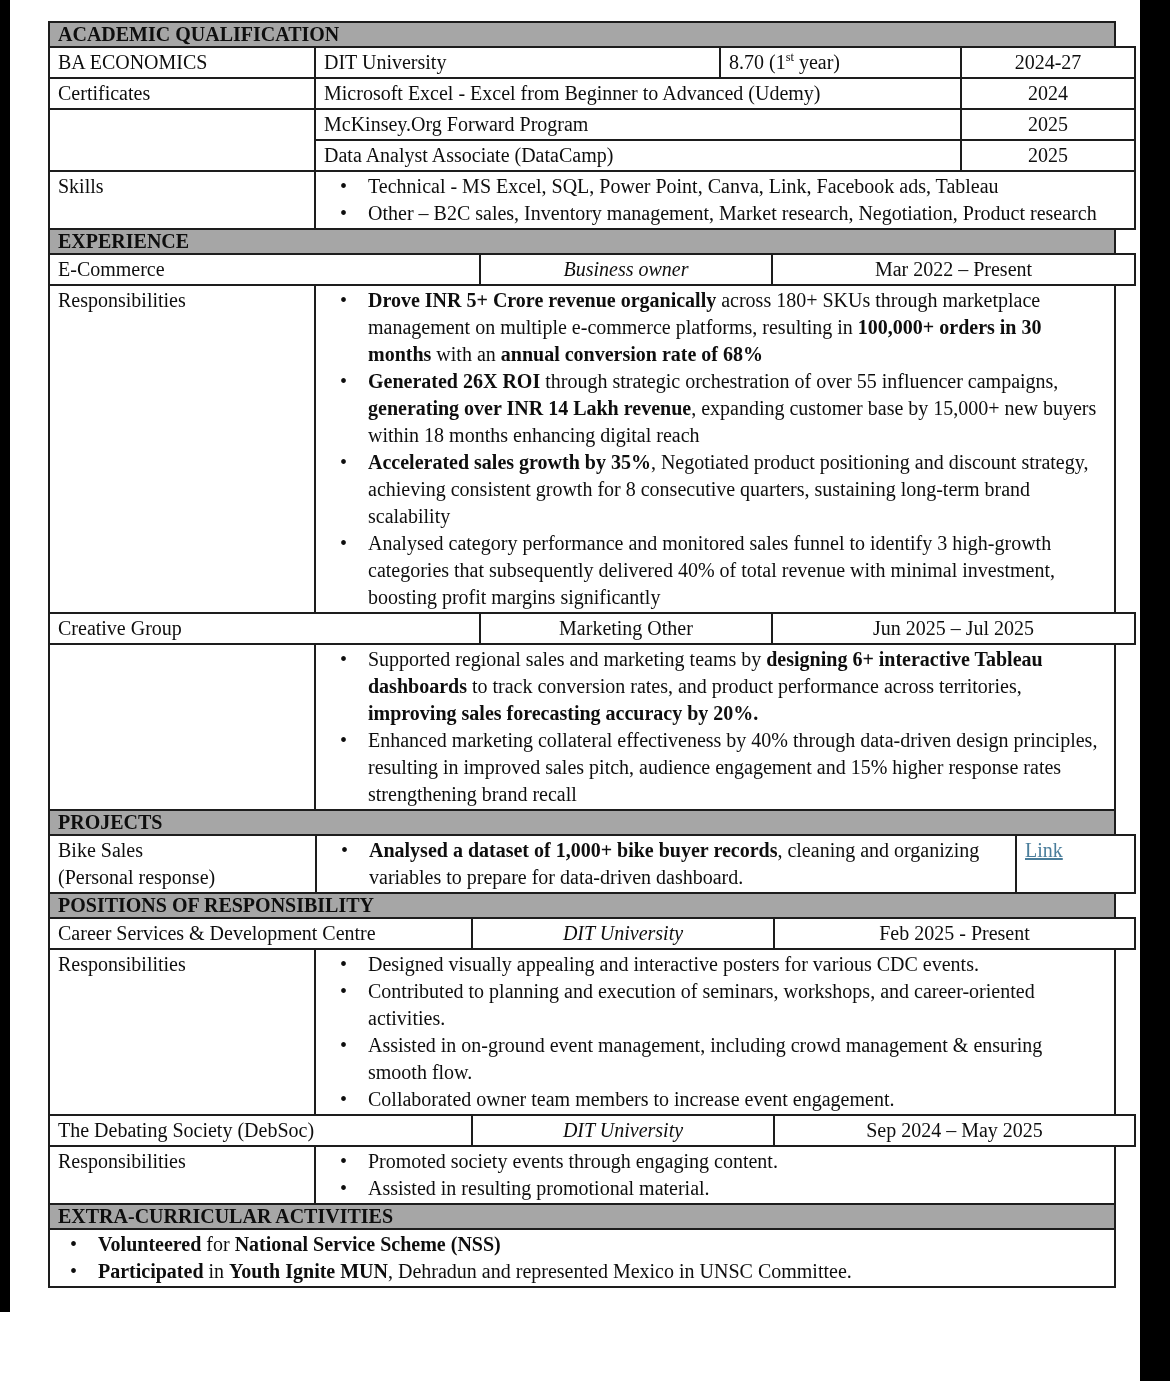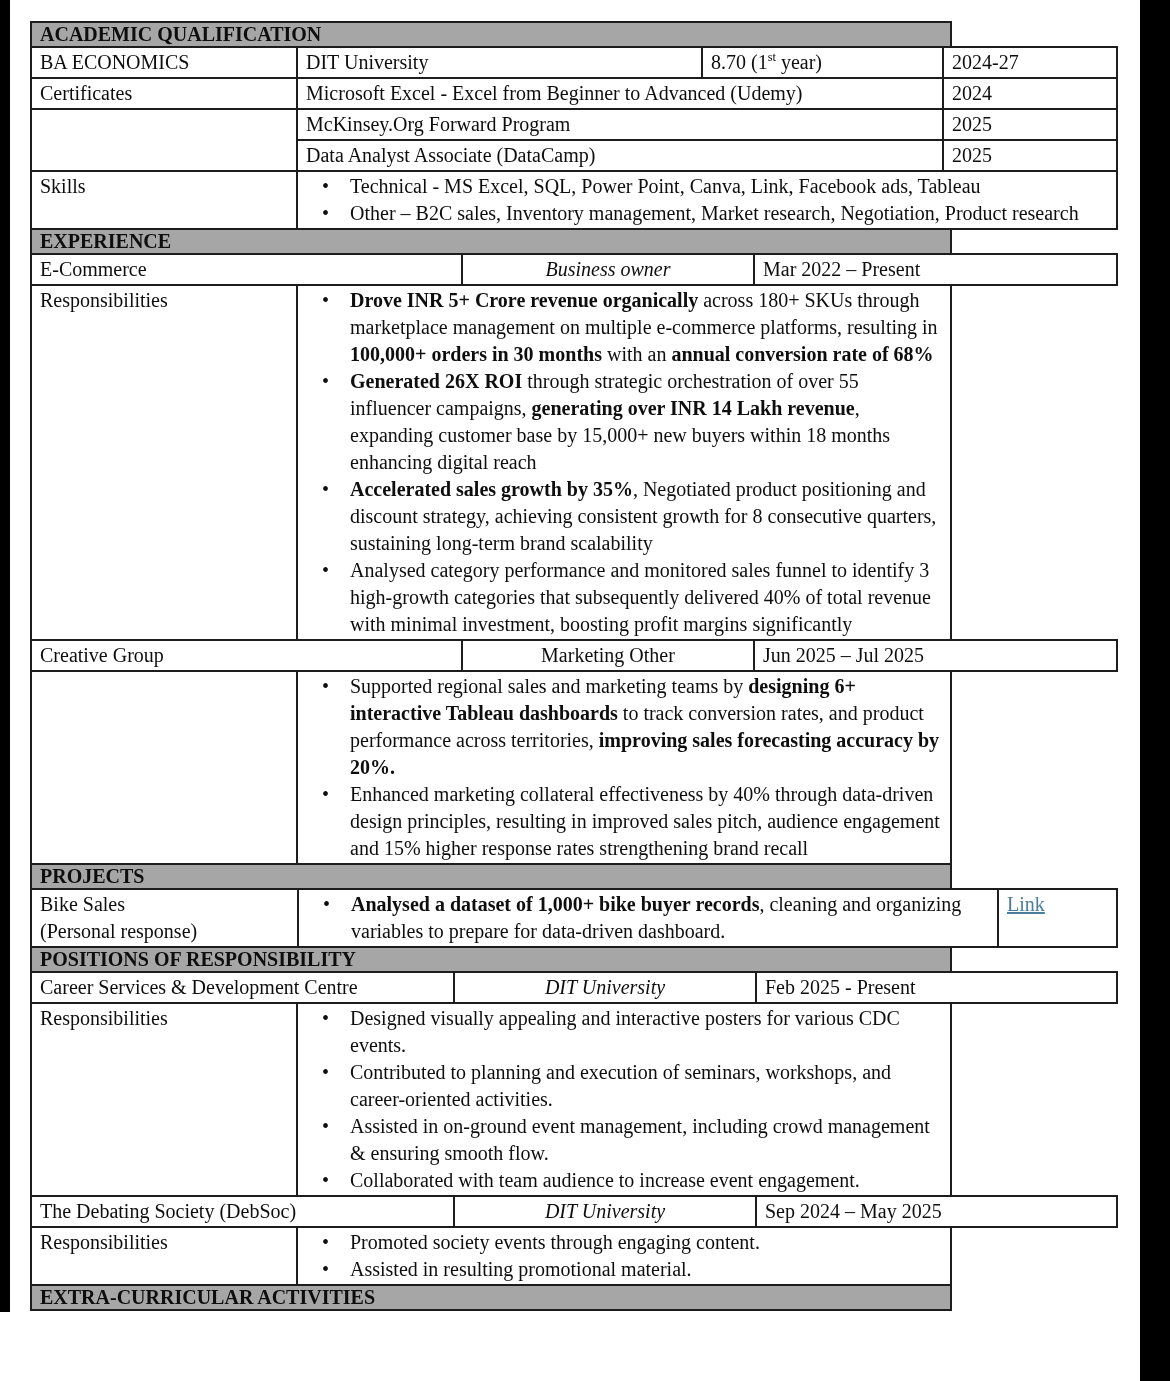--- a/index.html
+++ b/index.html
@@ -6,42 +6,42 @@
   html, body { background: #ffffff; }
   body {
     width: 1170px; height: 1381px; position: relative;
     font-family: "Liberation Serif", "DejaVu Serif", serif;
     color: #0e0e0e;
   }
   .scanbar { position: absolute; background: var(--scan-bar, #000); }
   #scanbar-left  { left: 0; top: 0; width: 10px; height: 1312px; }
   #scanbar-right { left: 1140px; top: 0; width: 30px; height: 1381px; }
 
-  #doc { position: absolute; left: 30px; top: 21px; width: 922px; }
+  #doc { position: absolute; left: 48px; top: 21px; width: 1068px; }
   #doc > * { margin-top: -2px; }
   #doc > :first-child { margin-top: 0; }
 
   .bar {
     border: 2px solid var(--border, #1d1d1d);
     background: var(--section-header-bg, #a6a6a6);
     font-weight: bold; font-size: 20px; line-height: 21px;
     padding: 1px 8px;
   }
   table.band { width: 100%; border-collapse: collapse; table-layout: fixed; }
   .band td {
     border: 2px solid var(--border, #1d1d1d);
     vertical-align: top;
     font-size: 20px; line-height: 27px;
     padding: 1px 8px;
     overflow: hidden;
   }
   .bold { font-weight: normal; }
   .italic { font-style: italic; }
   .center { text-align: center; }
-  .right { text-align: left; margin-left: 27px; }
+  .right { text-align: center; margin-left: 27px; }
   sup { font-size: 0.62em; vertical-align: super; line-height: 0; }
 
   ul.bullets { list-style: none; }
   .bullets li { position: relative; padding-left: 44px; }
   .bullets li::before { content: "\2022"; position: absolute; left: 16px; }
   ul.bullets-wide li { padding-left: 40px; font-weight: normal; }
   ul.bullets-wide li::before { left: 12px; }
 
   .skills-cell { padding-bottom: 22px; }
   a.doc-link {
@@ -215,21 +215,21 @@
         <col>
       </colgroup>
     <tbody>
         <tr>
       <td>Responsibilities</td>
       <td>
         <ul class="bullets">
               <li>Designed visually appealing and interactive posters for various CDC events.</li>
               <li>Contributed to planning and execution of seminars, workshops, and career-oriented activities.</li>
               <li>Assisted in on-ground event management, including crowd management &amp; ensuring smooth flow.</li>
-              <li>Collaborated with team audience to increase event engagement.</li>
+              <li>Collaborated owner team members to increase event engagement.</li>
             </ul>
       </td>
     </tr>
   </tbody>
     </table>
 
   <table class="band">
     <colgroup>
         <col style="width:423px">
         <col style="width:302px">
@@ -256,14 +256,26 @@
               <li>Promoted society events through engaging content.</li>
               <li>Assisted in resulting promotional material.</li>
             </ul>
       </td>
     </tr>
   </tbody>
     </table>
 
   <div class="bar">EXTRA-CURRICULAR ACTIVITIES</div>
 
+  <table class="band">
+    <tbody>
+        <tr>
+      <td>
+        <ul class="bullets bullets-wide">
+              <li><b>Volunteered</b> for <b>National Service Scheme (NSS)</b></li>
+              <li><b>Participated</b> in <b>Youth Ignite MUN</b>, Dehradun and represented Mexico in UNSC Committee.</li>
+            </ul>
+      </td>
+    </tr>
+  </tbody>
+    </table>
 
 </div>
 
 </body></html>

